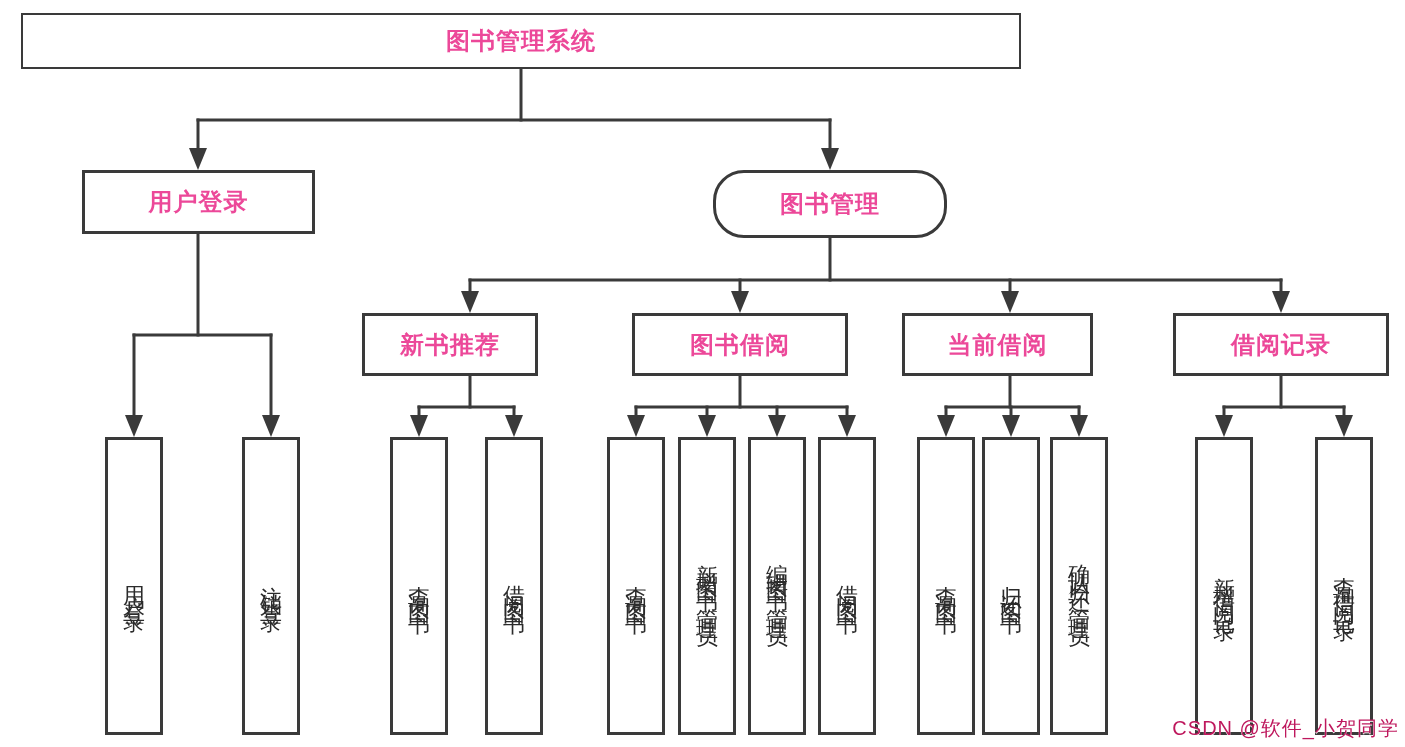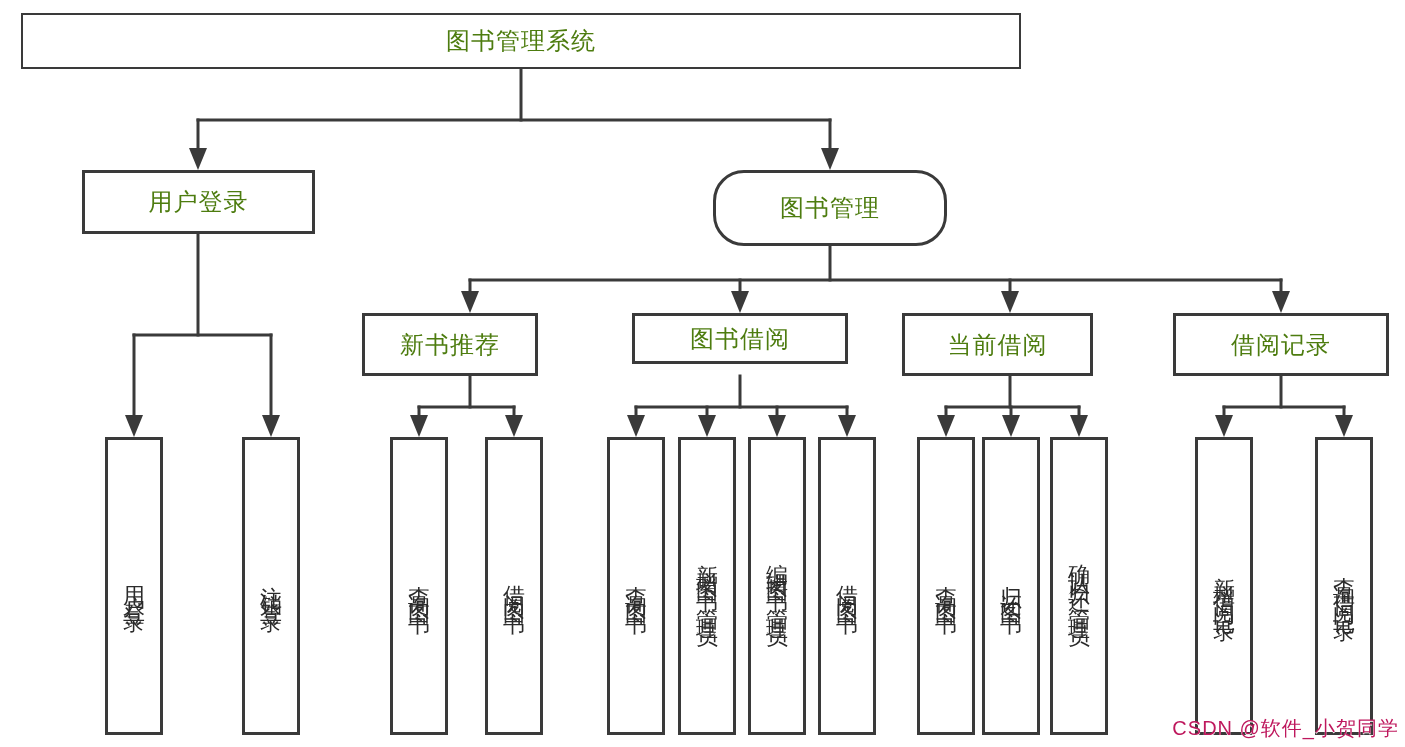--- a/index.html
+++ b/index.html
@@ -17,21 +17,22 @@
     box-sizing:border-box;
     background:#ffffff;
     border:3px solid #3a3a3a;
     display:flex;align-items:center;justify-content:center;
   }
   .root{border-width:2px;}
   .hlabel{
     font-size:24px;
     letter-spacing:1px;
     white-space:nowrap;
-    color:#4d7c0f;
+    color:#ec4899;
+    font-weight:bold;
   }
   .vlabel{
     writing-mode:vertical-lr;
     text-orientation:mixed;
     font-size:22px;
     letter-spacing:9px;
     color:#2b2b2b;
     line-height:1;
   }
   .watermark{
@@ -104,28 +105,28 @@
       <polygon points="1335,415 1353,415 1344,437" fill="#3a3a3a"></polygon>
     </svg>
 
   <div class="box root" style="left:21px;top:13px;width:1000px;height:56px;">
     <span class="hlabel">图书管理系统</span>
   </div>
 
   <div class="box" style="left:82px;top:170px;width:233px;height:64px;">
     <span class="hlabel">用户登录</span>
   </div>
-  <div class="box" style="left:713px;top:170px;width:234px;height:76px;border-radius:31px;">
+  <div class="box" style="left:713px;top:170px;width:234px;height:68px;border-radius:31px;">
     <span class="hlabel">图书管理</span>
   </div>
 
   <div class="box" style="left:362px;top:313px;width:176px;height:63px;">
     <span class="hlabel">新书推荐</span>
   </div>
-  <div class="box" style="left:632px;top:313px;width:216px;height:51px;">
+  <div class="box" style="left:632px;top:313px;width:216px;height:63px;">
     <span class="hlabel">图书借阅</span>
   </div>
   <div class="box" style="left:902px;top:313px;width:191px;height:63px;">
     <span class="hlabel">当前借阅</span>
   </div>
   <div class="box" style="left:1173px;top:313px;width:216px;height:63px;">
     <span class="hlabel">借阅记录</span>
   </div>
 
   <div class="box" style="left:105px;top:437px;width:58px;height:298px;">

